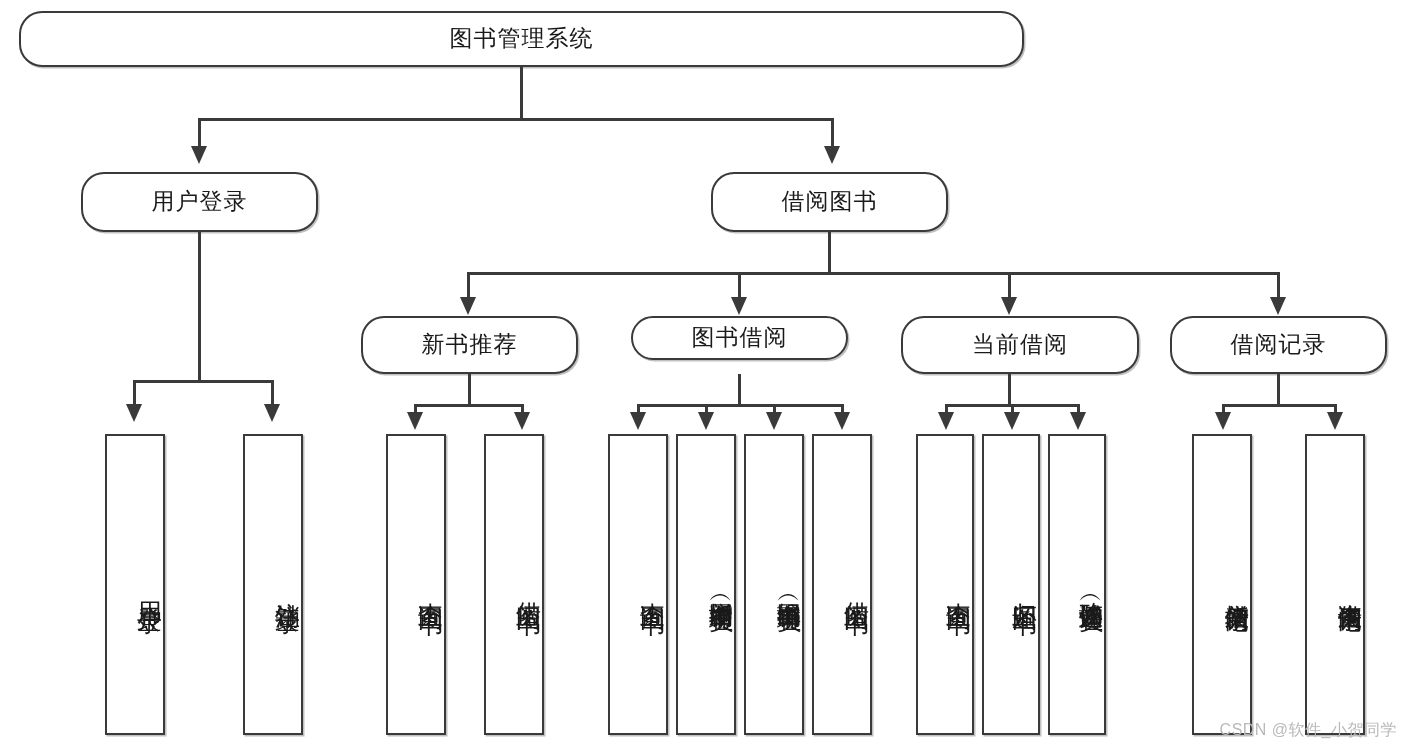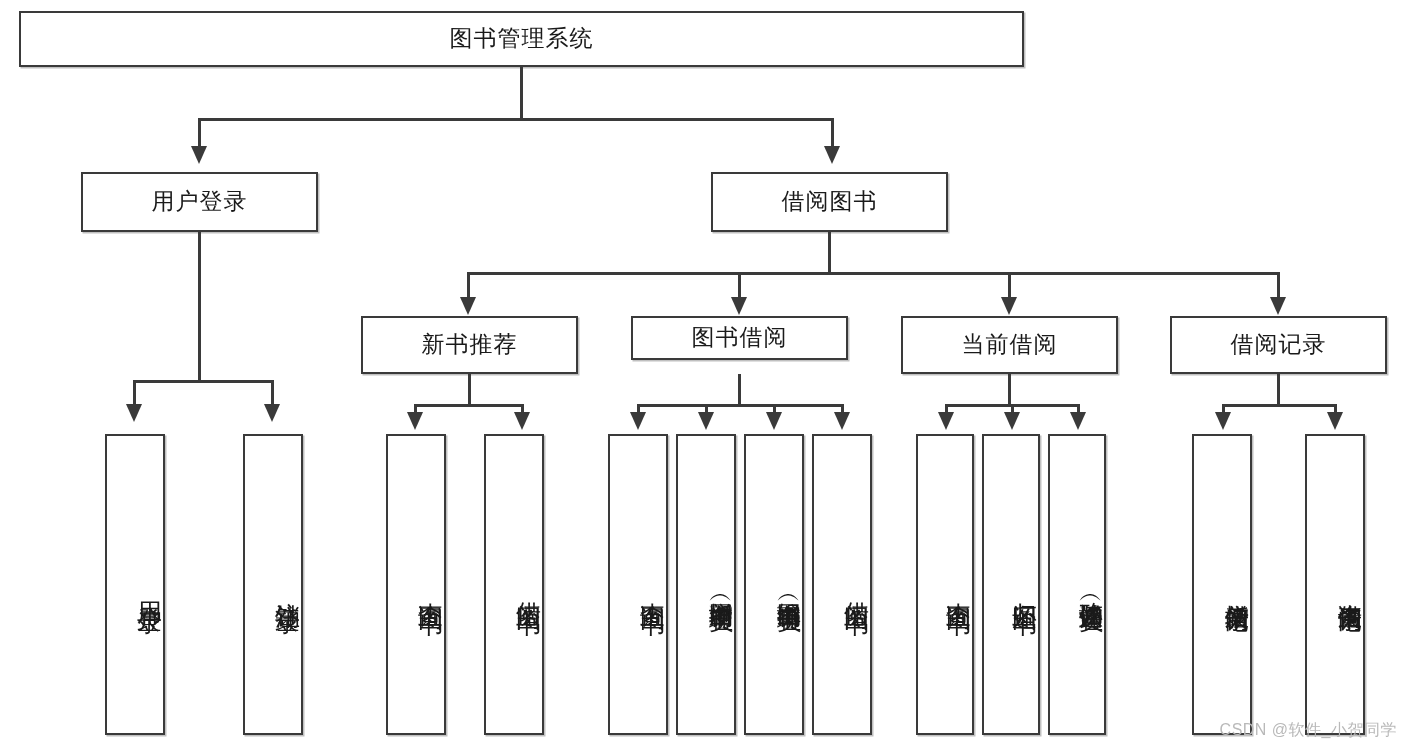--- a/index.html
+++ b/index.html
@@ -26,20 +26,21 @@
     align-items: center;
     justify-content: center;
     color: #1a1a1a;
     box-shadow: 1.5px 1.5px 0 0 rgba(140,140,140,0.55);
   }
   .node.horiz {
     font-size: 23px;
     letter-spacing: 1px;
     line-height: 1.2;
     text-align: left;
+    border-radius: 23px;
   }
   .node.vert {
     writing-mode: vertical-rl;
     text-orientation: upright;
     font-size: 25px;
     letter-spacing: 3px;
     line-height: 1.05;
     padding-top: 6px;
     align-items: flex-start;
     justify-content: center;
@@ -117,21 +118,21 @@
   <div class="arrow" style="left:1001px; top:297px;"></div>
   <div class="edge v" style="left:1277px; top:272px; width:3px; height:28px;"></div>
   <div class="arrow" style="left:1270px; top:297px;"></div>
 
   <div class="node horiz" style="left:361px; top:316px; width:217px; height:58px;">
     <span>新书推荐</span>
   </div>
   <div class="node horiz" style="left:631px; top:316px; width:217px; height:44px;">
     <span>图书借阅</span>
   </div>
-  <div class="node horiz" style="left:901px; top:316px; width:217px; height:58px;">
+  <div class="node horiz" style="left:901px; top:316px; width:238px; height:58px;">
     <span>当前借阅</span>
   </div>
   <div class="node horiz" style="left:1170px; top:316px; width:217px; height:58px;">
     <span>借阅记录</span>
   </div>
 
   <div class="edge v" style="left:468px; top:374px; width:3px; height:32px;"></div>
   <div class="edge h" style="left:414px; top:404px; width:110px; height:3px;"></div>
   <div class="edge v" style="left:414px; top:404px; width:3px; height:12px;"></div>
   <div class="arrow" style="left:407px; top:412px;"></div>

